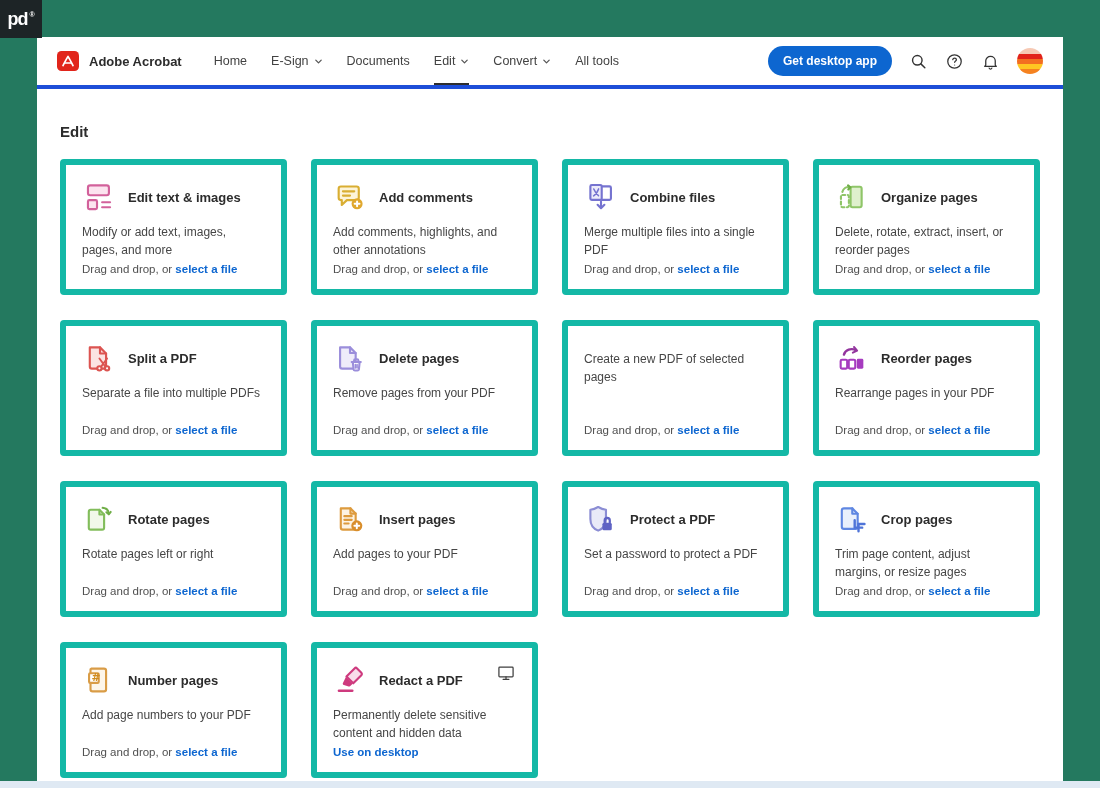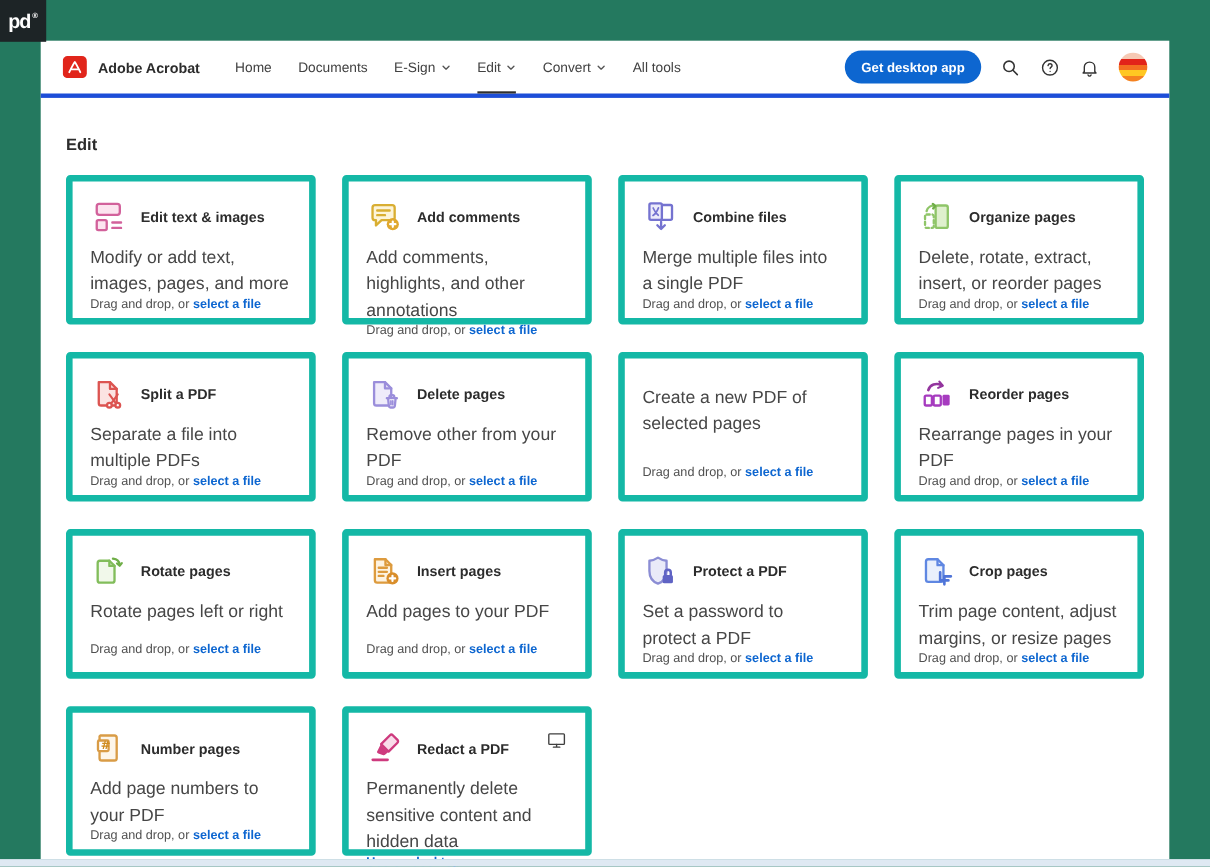--- a/index.html
+++ b/index.html
@@ -31,21 +31,21 @@
   main { padding:0 23px; }
   .page-title { font-size:15px; font-weight:700; color:#2c2c2c; margin:34px 0 19px; }
 
   .grid { display:grid; grid-template-columns:repeat(4,1fr); gap:25px 24px; }
   .card { border:6px solid #14b8a6; border-radius:4px; background:#fff; height:136px;
     padding:15px 16px 14px; display:flex; flex-direction:column; cursor:pointer; }
   .card-head { display:flex; align-items:center; gap:12px; }
   .card-icon { width:34px; height:34px; flex:0 0 auto; display:flex; align-items:center; }
   .card-title { font-size:13px; font-weight:700; color:#2c2c2c; }
   .card-badge { margin-left:auto; align-self:flex-start; display:flex; }
-  .card-desc { font-size:16px; color:#464646; line-height:1.5; margin-top:9px; padding-right:2px; }
+  .card-desc { font-size:12px; color:#464646; line-height:1.5; margin-top:9px; padding-right:2px; }
   .card-footer { margin-top:auto; font-size:11.5px; color:#505050; }
   .footer-link { color:#0d66d0; font-weight:600; text-decoration:none; cursor:pointer; }
 </style>
 </head>
 <body>
 
 <div class="stage">
   <div class="pd-badge">
     <span>pd</span>
       <sup>®</sup>
@@ -62,30 +62,30 @@
             </svg>
         </span>
         <span class="brand-name">Adobe Acrobat</span>
       </div>
       <nav class="nav" id="nav-list">
           <div class="nav-item">
     <span>Home</span>
 
   </div>
           <div class="nav-item">
-    <span>Documents</span>
-
-  </div>
-          <div class="nav-item">
     <span>E-Sign</span>
     <span style="display:flex;">
       <svg width="9" height="9" viewBox="0 0 10 10" fill="none" stroke="#555" stroke-width="1.4" stroke-linecap="round" stroke-linejoin="round">
                 <path d="M2 3.5l3 3 3-3"></path>
               </svg>
     </span>
+  </div>
+          <div class="nav-item">
+    <span>Documents</span>
+
   </div>
           <div class="nav-item active">
     <span>Edit</span>
     <span style="display:flex;">
       <svg width="9" height="9" viewBox="0 0 10 10" fill="none" stroke="#555" stroke-width="1.4" stroke-linecap="round" stroke-linejoin="round">
                 <path d="M2 3.5l3 3 3-3"></path>
               </svg>
     </span>
   </div>
           <div class="nav-item">
@@ -226,21 +226,21 @@
                   <path d="M5 4.5h7l4 4v9.5c0 .8-.7 1.5-1.5 1.5H6.5c-.8 0-1.5-.7-1.5-1.5z" fill="#efecfa"></path>
                   <path d="M12 4.5v4h4"></path>
                   <path d="M14 14.9l.5 5c.1.5.5.9 1 .9h1.8c.5 0 .9-.4 1-.9l.5-5" fill="#fff"></path>
                   <path d="M13.2 14.8h6.4M14.9 14.7v-.9c0-.5.4-.9.9-.9h1.2c.5 0 .9.4.9.9v.9"></path>
                   <path d="M15.8 16.6v2.4M17 16.6v2.4" stroke-width="1.1"></path>
                 </svg>
               </span>
       <h3 class="card-title">Delete pages</h3>
 
     </div>
-    <p class="card-desc">Remove other from your PDF</p>
+    <p class="card-desc">Remove pages from your PDF</p>
     <p class="card-footer">
       <span>Drag and drop, or </span><a class="footer-link">select a file</a>
     </p>
   </div>
           <div class="card">
     <p class="card-desc">Create a new PDF of selected pages</p>
     <p class="card-footer">
       <span>Drag and drop, or </span><a class="footer-link">select a file</a>
     </p>
   </div>

